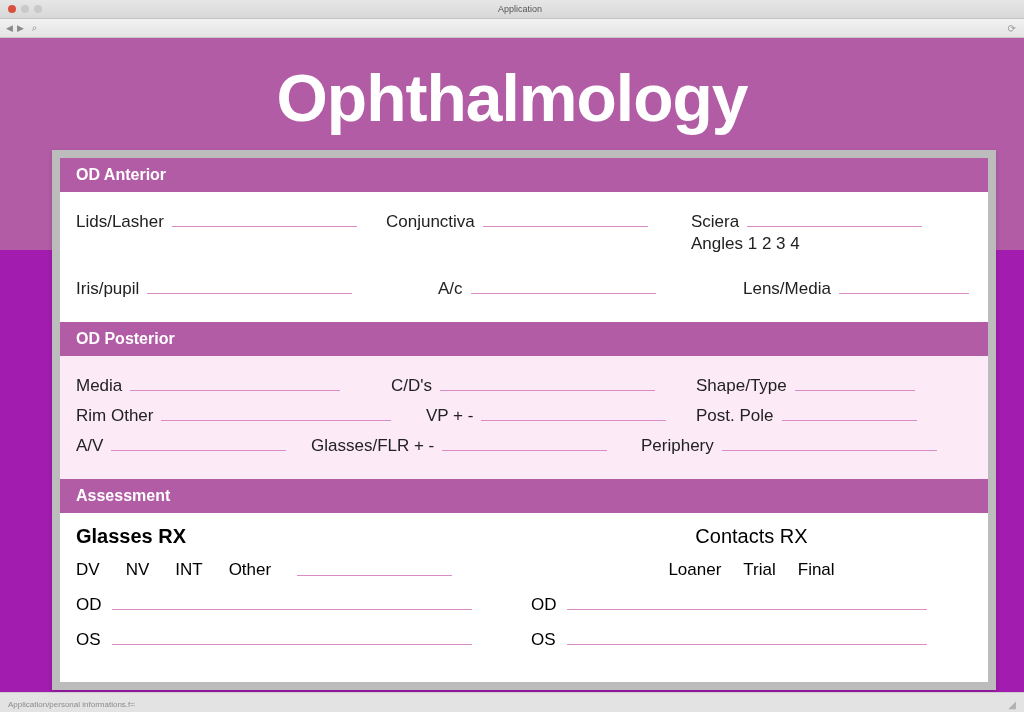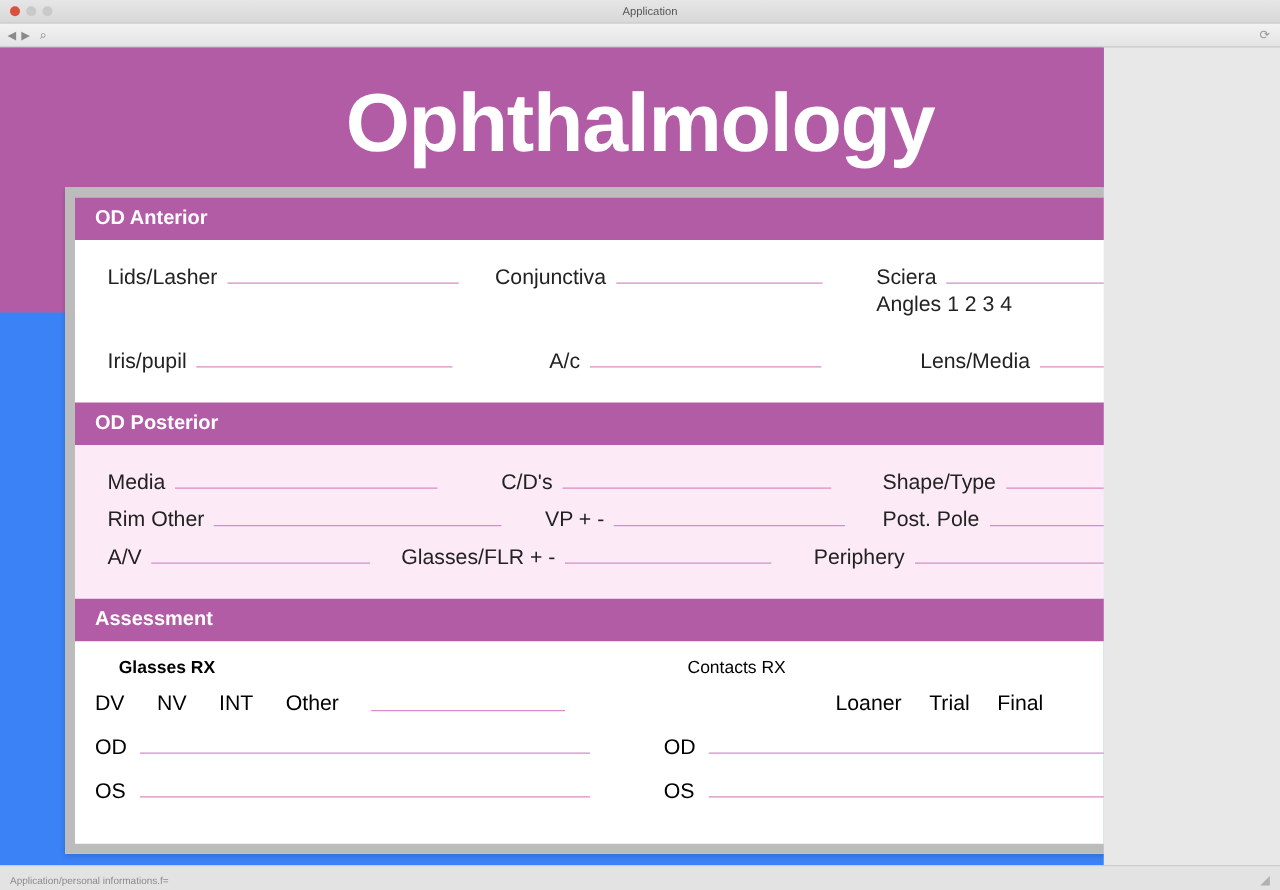--- a/index.html
+++ b/index.html
@@ -66,23 +66,23 @@
   .tb-reload {
     position: absolute;
     right: 8px;
     font-size: 10px;
     color: #9a9a9a;
   }
 
   
   .page {
     position: relative;
-    width: 883px;
+    width: 1024px;
     height: 654px;
-    background: #3b82f6;
+    background: #a21caf;
     overflow: hidden;
   }
   .purple-band {
     position: absolute;
     left: 0; top: 0;
     width: 1024px;
     height: 212px;
     background: #b25ca5;
   }
   .app-title {
@@ -116,21 +116,21 @@
   }
   .section-body {
     padding: 10px 16px 14px 16px;
     background: #ffffff;
   }
   .section-body.tint { background: #fceaf7; }
 
   .row {
     display: flex;
     align-items: flex-start;
-    margin: 9px 10px;
+    margin: 9px 0;
     font-size: 17px;
     color: #222;
   }
   .fld {
     display: flex;
     align-items: baseline;
     white-space: nowrap;
   }
   .fld .lbl { margin-right: 8px; }
   .line {
@@ -145,26 +145,25 @@
   }
 
   
   .assess-body {
     padding: 12px 16px 18px 16px;
     display: flex;
   }
   .assess-col { flex: 1; }
   .assess-col.right { padding-left: 14px; }
   .assess-title {
-    font-size: 14px;
+    font-size: 20px;
     font-weight: bold;
     margin-bottom: 12px;
-    margin-left: 19px;
-  }
-  .assess-title.center { text-align: left; font-weight: normal; }
+  }
+  .assess-title.center { text-align: center; font-weight: normal; }
   .tokens {
     display: flex;
     align-items: flex-start;
     gap: 26px;
     font-size: 17px;
     margin-bottom: 14px;
   }
   .tokens.center { justify-content: center; gap: 22px; }
   .eye-row {
     display: flex;

